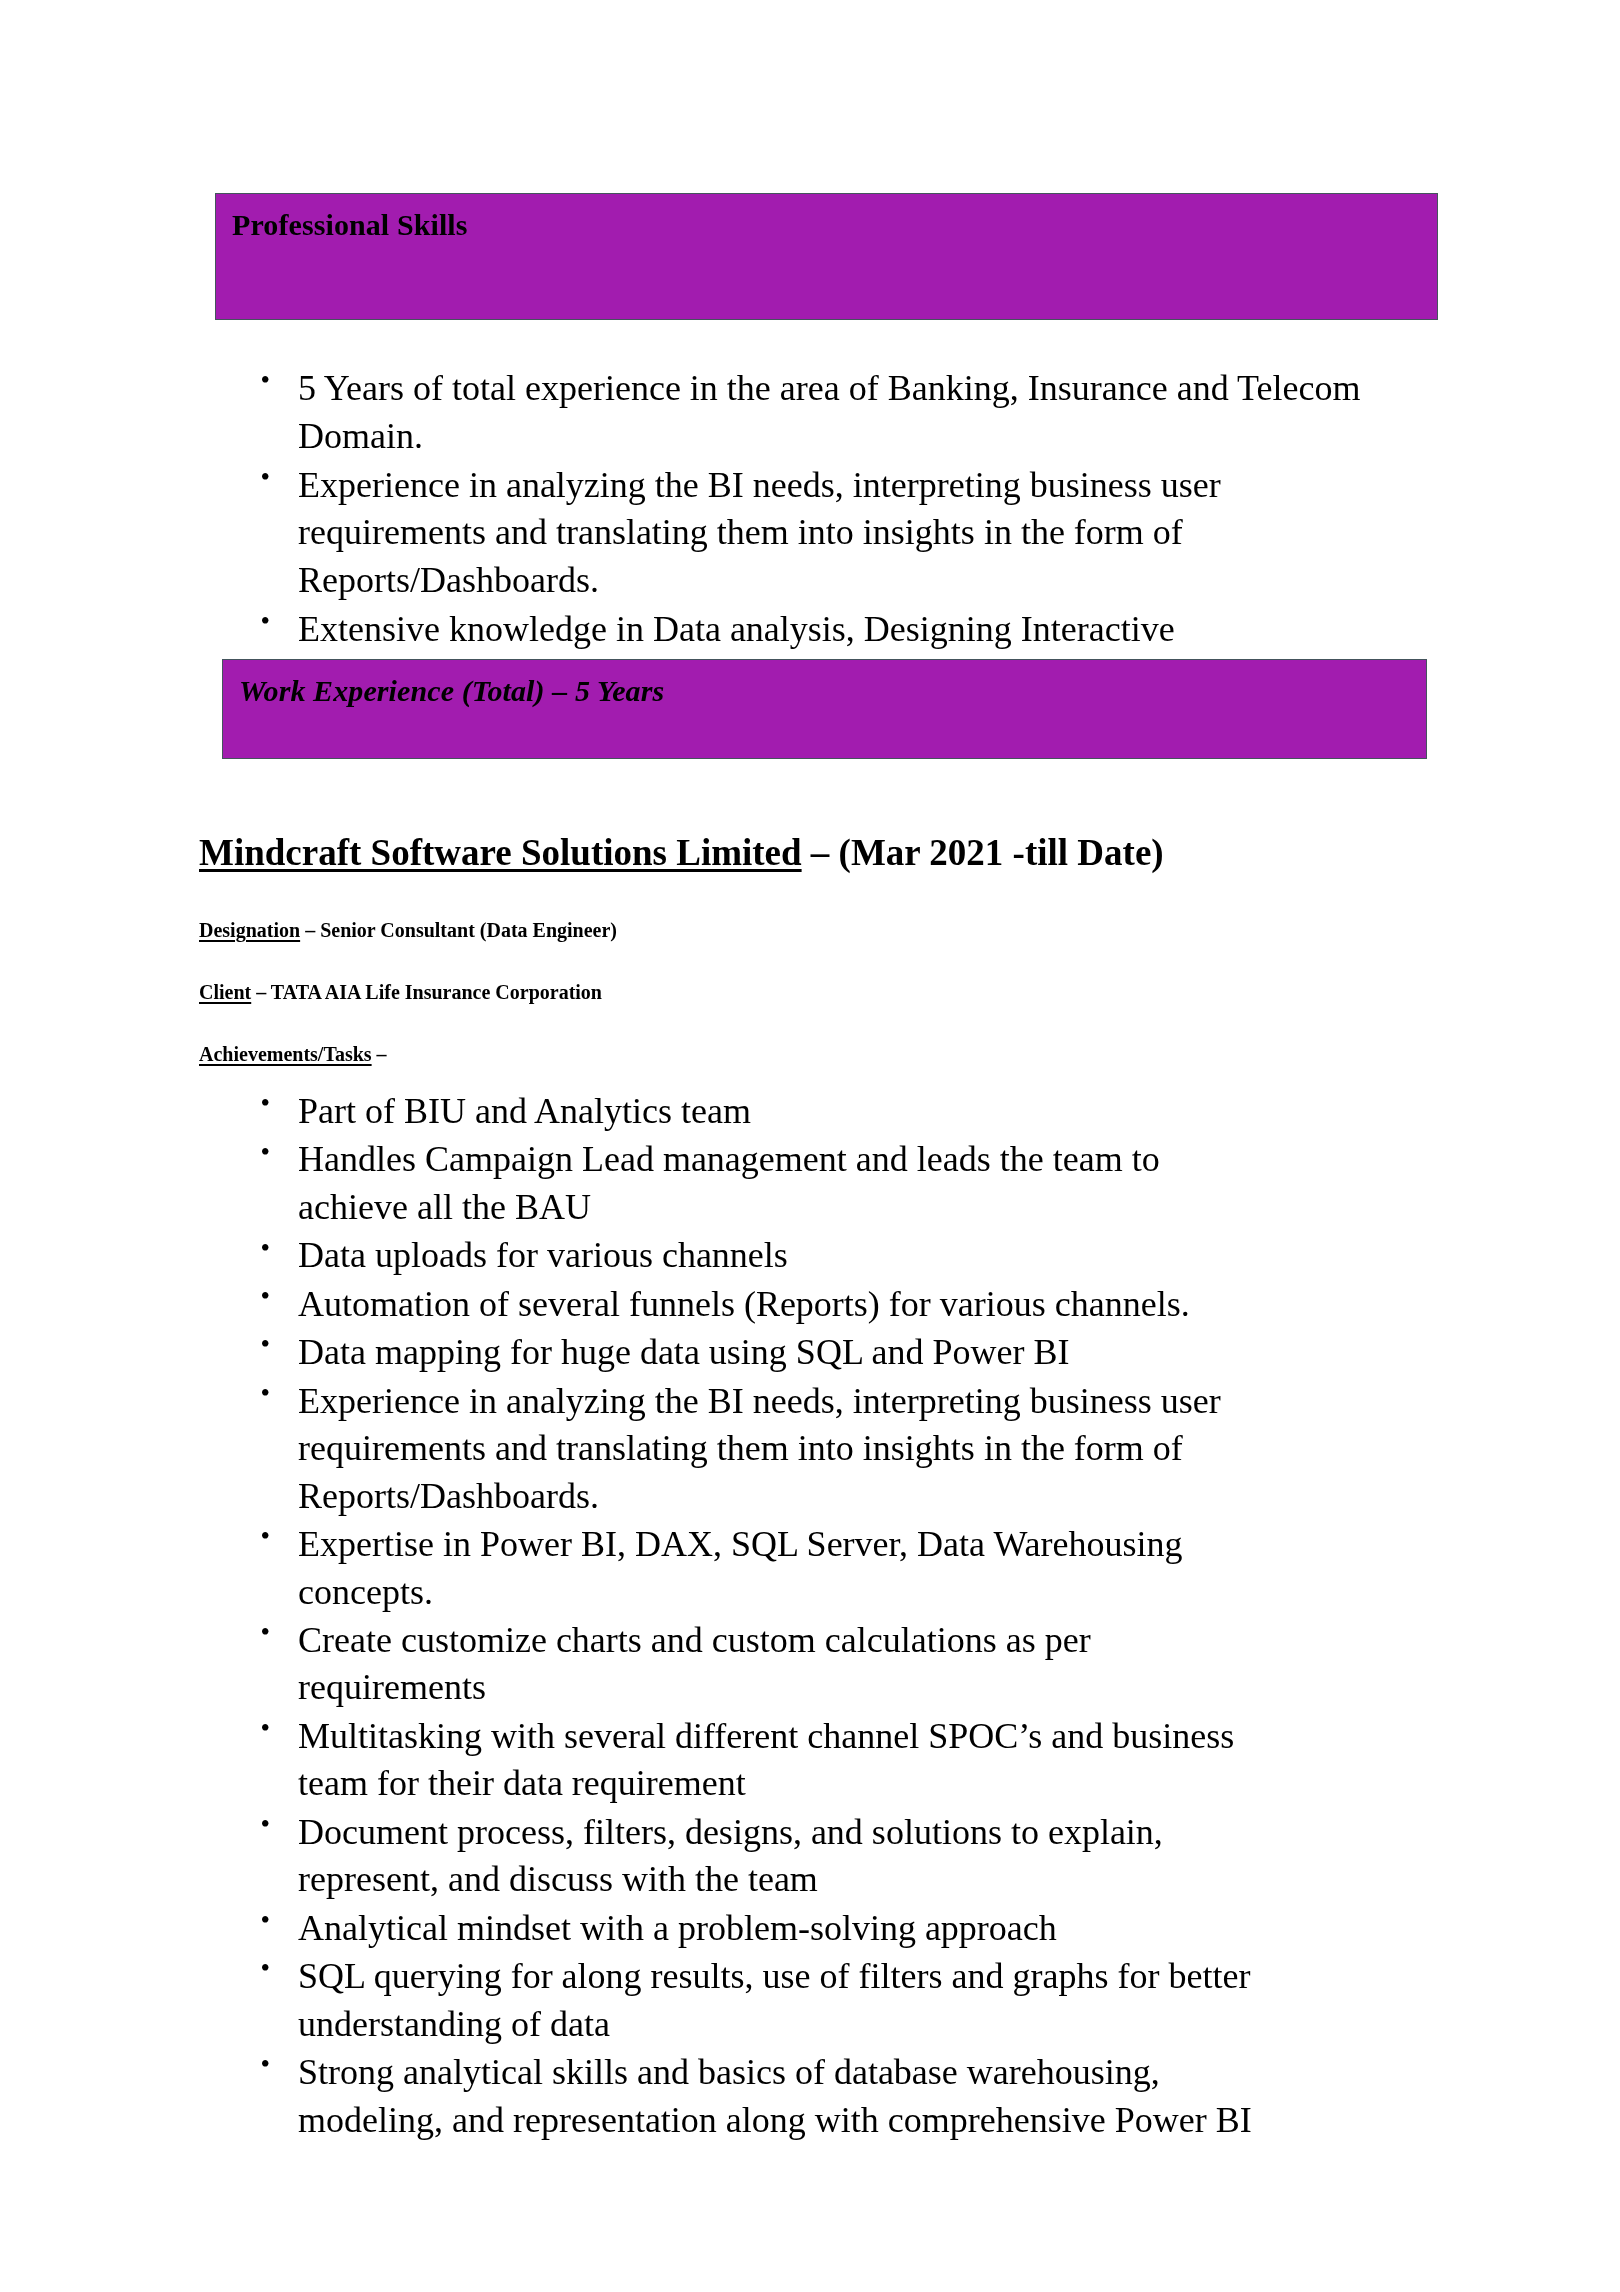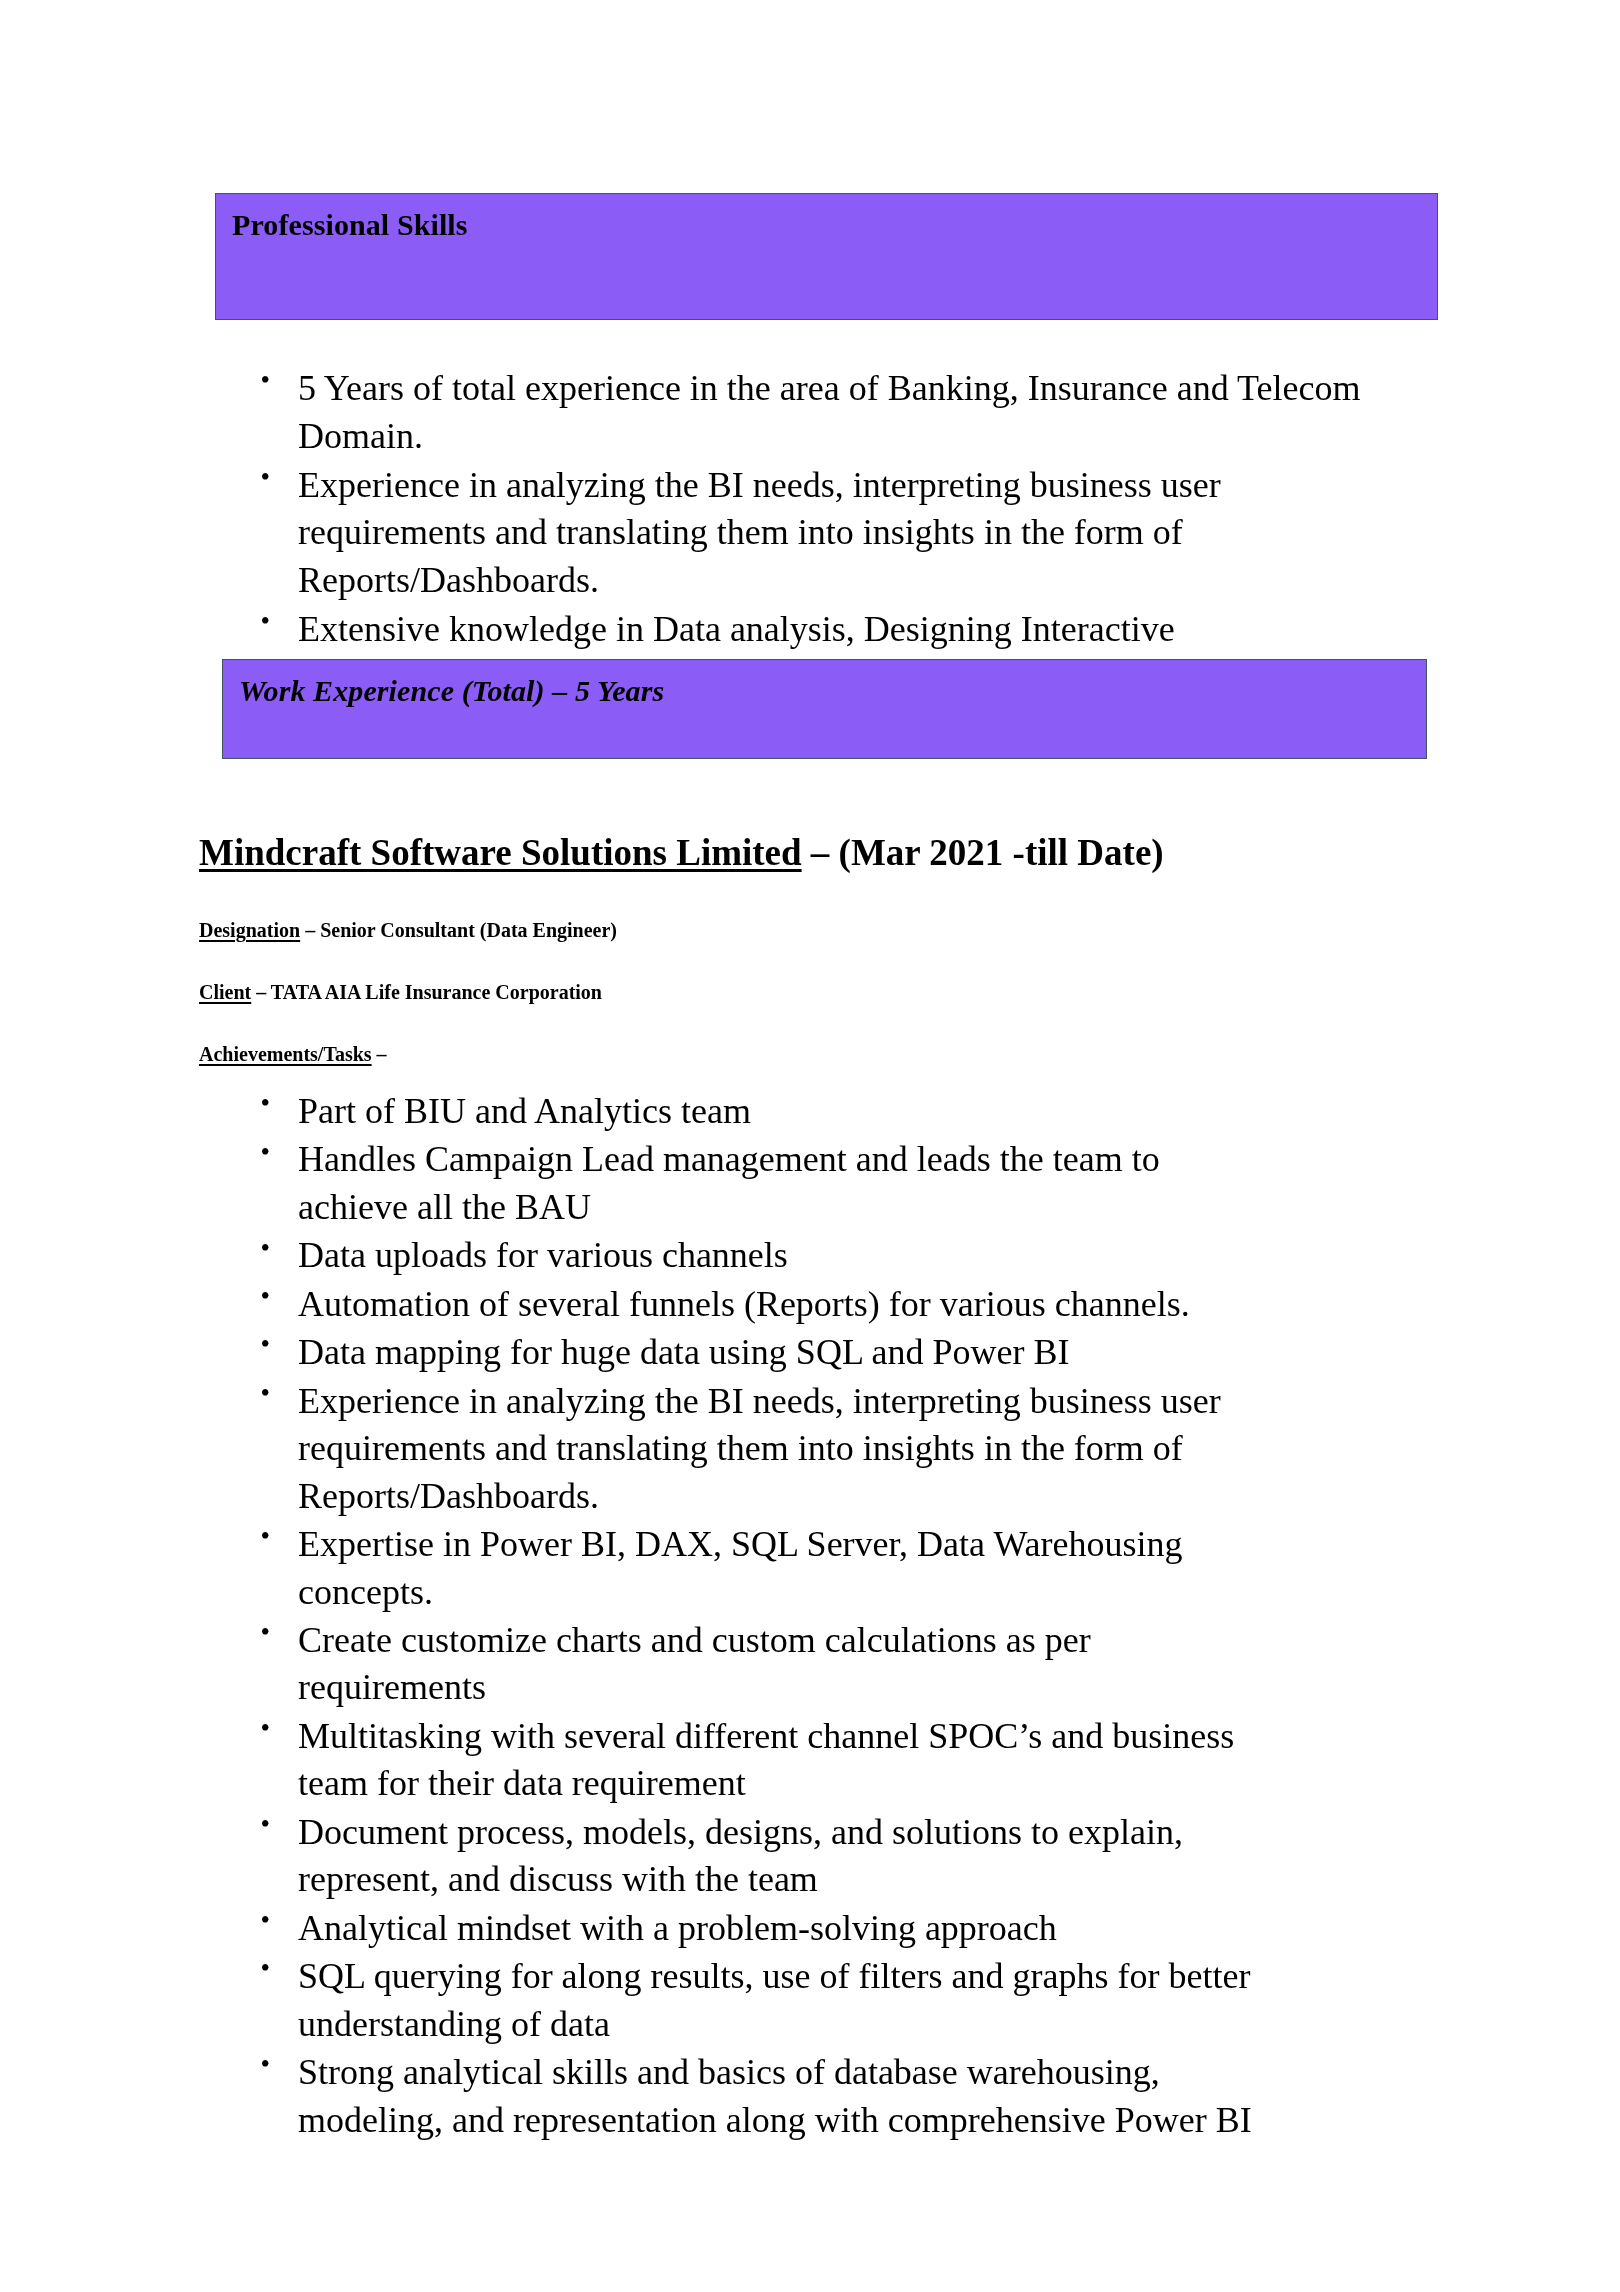--- a/index.html
+++ b/index.html
@@ -19,21 +19,21 @@
     width: 1620px;
     min-height: 2293px;
     box-sizing: border-box;
     padding: 0;
     background: #ffffff;
   }
 
   
   .heading-box {
     box-sizing: border-box;
-    background: #8b5cf6;
+    background: #a21caf;
     border: 1.8px solid #44545c;
     padding: 12.5px 0 0 16px;
   }
   .heading-box .heading-text {
     font-size: 30px;
     font-weight: bold;
     line-height: 1.18;
     letter-spacing: 0.1px;
   }
 
@@ -155,20 +155,20 @@
   <ul id="tasks-list" class="bullets">
     <li>Part of BIU and Analytics team</li>
     <li>Handles Campaign Lead management and leads the team to achieve all the BAU</li>
     <li>Data uploads for various channels</li>
     <li>Automation of several funnels (Reports) for various channels.</li>
     <li>Data mapping for huge data using SQL and Power BI</li>
     <li>Experience in analyzing the BI needs, interpreting business user requirements and translating them into insights in the form of Reports/Dashboards.</li>
     <li>Expertise in Power BI, DAX, SQL Server, Data Warehousing concepts.</li>
     <li>Create customize charts and custom calculations as per requirements</li>
     <li>Multitasking with several different channel SPOC’s and business team for their data requirement</li>
-    <li>Document process, models, designs, and solutions to explain, represent, and discuss with the team</li>
+    <li>Document process, filters, designs, and solutions to explain, represent, and discuss with the team</li>
     <li>Analytical mindset with a problem-solving approach</li>
     <li>SQL querying for along results, use of filters and graphs for better understanding of data</li>
     <li>Strong analytical skills and basics of database warehousing, modeling, and representation along with comprehensive Power BI</li>
   </ul>
 
 </div>
 
 
 </body></html>

